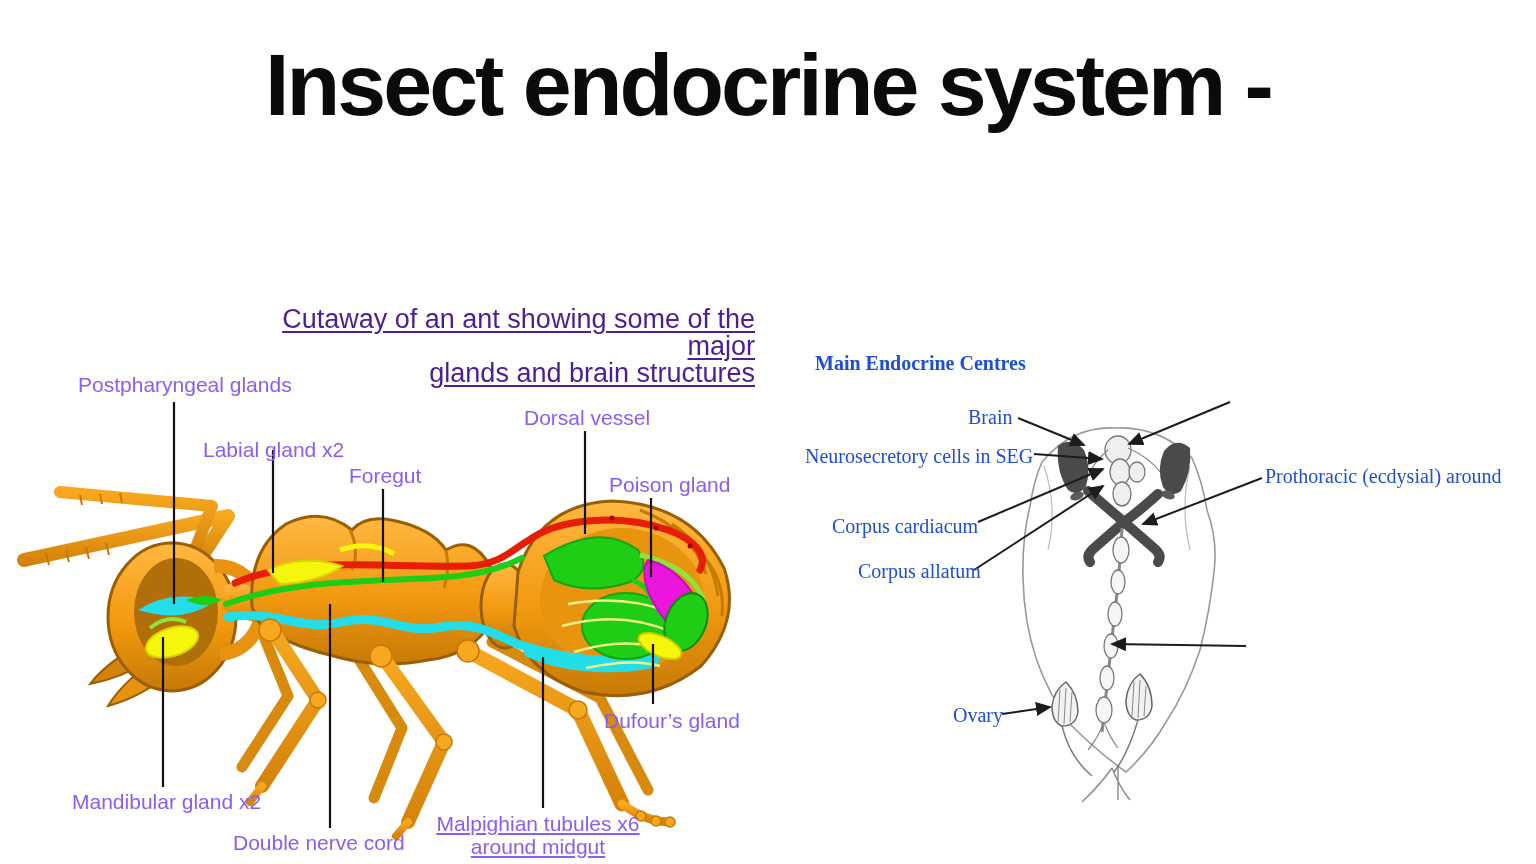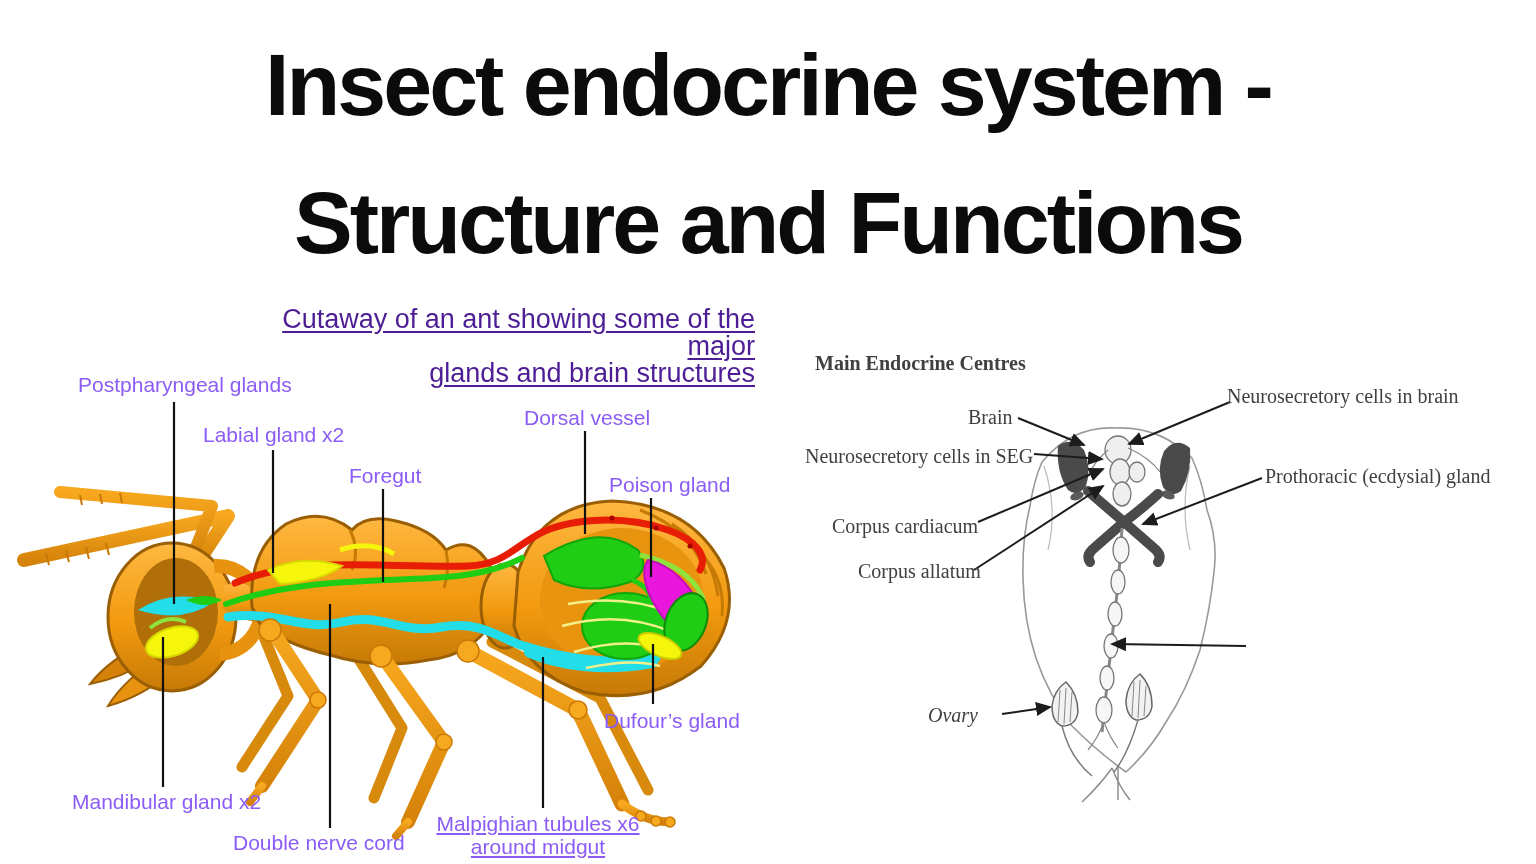--- a/index.html
+++ b/index.html
@@ -20,33 +20,32 @@
     text-align:right; font-size:27px; line-height:27px; color:#4c1d95;
   }
   .caption span { text-decoration:underline; text-underline-offset:3px; }
   .lbl {
     position:absolute; font-size:21px; color:#8b5cf6; white-space:nowrap;
   }
   .lbl-center { text-align:center; white-space:normal; line-height:23px;text-decoration:underline; }
   
   .rlbl {
     position:absolute; font-family:"Liberation Serif", serif;
-    font-size:20px; color:#404040; white-space:nowrap;
+    font-size:20px; color:#1d4ed8; white-space:nowrap;
   }
   .rtitle { font-weight:700; }
   svg.art { position:absolute; left:0; top:0; }
 </style>
 </head>
 <body>
 
 <div id="page">
 
   <div class="main-title">
     <div>Insect endocrine system -</div>
-    <div>Structure and Functions</div>
   </div>
 
   <svg class="art" width="1536" height="864" viewBox="0 0 1536 864">
     <defs>
       <linearGradient id="antBody" x1="0" y1="0" x2="0" y2="1">
         <stop offset="0" stop-color="#FFB841"></stop>
         <stop offset="0.55" stop-color="#F2990F"></stop>
         <stop offset="1" stop-color="#C67A06"></stop>
       </linearGradient>
       <linearGradient id="antLeg" x1="0" y1="0" x2="0" y2="1">
@@ -225,34 +224,33 @@
       </g>
     </g>
   </svg>
 
   <div class="caption">
     <span>Cutaway of an ant showing some of the major</span><br>
     <span>glands and brain structures</span>
   </div>
 
   <div class="lbl" style="left:78px;  top:363px;">Postpharyngeal glands</div>
-  <div class="lbl" style="left:203px; top:413px;">Labial gland x2</div>
+  <div class="lbl" style="left:203px; top:428px;">Labial gland x2</div>
   <div class="lbl" style="left:349px; top:454px;">Foregut</div>
   <div class="lbl" style="left:524px; top:396px;">Dorsal vessel</div>
   <div class="lbl" style="left:609px; top:463px;">Poison gland</div>
   <div class="lbl" style="left:604px; top:699px;">Dufour’s gland</div>
   <div class="lbl" style="left:72px;  top:780px;text-align:right;">Mandibular gland x2</div>
   <div class="lbl" style="left:233px; top:821px;">Double nerve cord</div>
   <div class="lbl lbl-center" style="left:428px; top:802px; width:220px;">
     <span>Malpighian tubules x6</span><br>
     <span>around midgut</span>
   </div>
 
   <div class="rlbl rtitle" style="left:815px; top:342px;">Main Endocrine Centres</div>
   <div class="rlbl" style="left:968px;  top:396px;">Brain</div>
-  <div class="rlbl" style="left:1227px; top:375px;">Neurosecretory cells in brain</div>
   <div class="rlbl" style="left:805px;  top:435px;">Neurosecretory cells in SEG</div>
-  <div class="rlbl" style="left:1265px; top:455px;">Prothoracic (ecdysial) gland</div>
+  <div class="rlbl" style="left:1265px; top:455px;">Prothoracic (ecdysial) around</div>
   <div class="rlbl" style="left:832px;  top:505px;">Corpus cardiacum</div>
   <div class="rlbl" style="left:858px;  top:550px;">Corpus allatum</div>
-  <div class="rlbl" style="left:928px;  top:694px;font-style:italic;">Ovary</div>
+  <div class="rlbl" style="left:953px;  top:694px;">Ovary</div>
 
 </div>
 
 </body></html>

